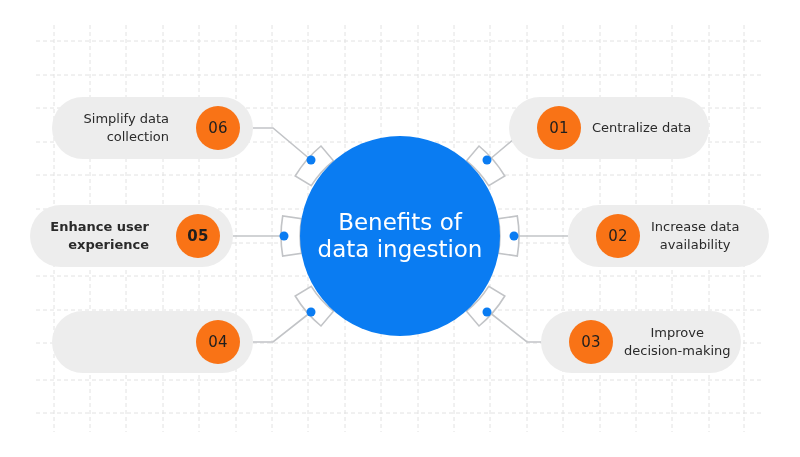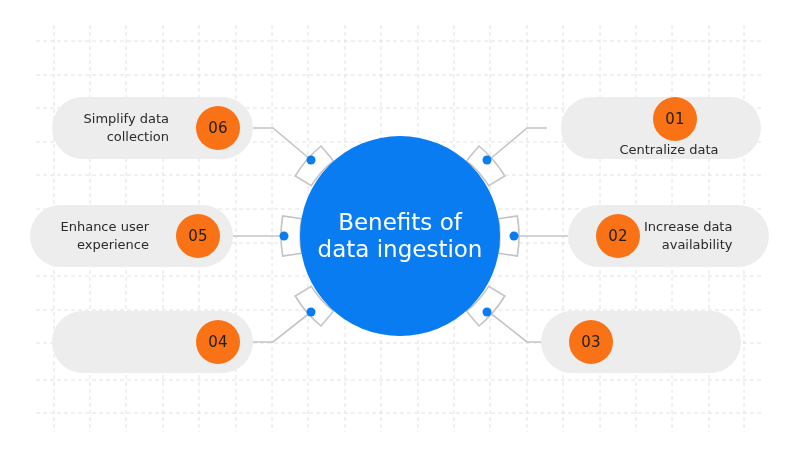--- a/index.html
+++ b/index.html
@@ -8,21 +8,21 @@
   #stage { position: absolute; left: 0; top: 0; width: 800px; height: 457px; }
   .pill { position: absolute; height: 62px; border-radius: 31px; background: #ededed;
           display: flex; align-items: center; box-sizing: border-box; }
   .pill.left { flex-direction: row; justify-content: flex-end; padding-right: 13px; }
   .pill.right { flex-direction: row; justify-content: flex-start; padding-left: 12px; }
   .num { width: 44px; height: 44px; border-radius: 50%; background: #f97316;
          display: flex; align-items: center; justify-content: center;
          font-size: 15px; color: #1e1e1e; flex: 0 0 auto; letter-spacing: 0.3px; margin-left: 16px; }
   .label { font-size: 13px; line-height: 18px; color: #2a2a2a; white-space: pre-line; }
   .pill.left .label { text-align: right; margin-right: 11px; }
-  .pill.right .label { text-align: right; margin-left: 4px; }
+  .pill.right .label { text-align: center; margin-left: 11px; }
   .center-title { position: absolute; left: 300px; top: 136px; width: 200px; height: 200px;
                   display: flex; align-items: center; justify-content: center; text-align: center;
                   color: #ffffff; font-size: 23px; line-height: 27px; white-space: pre-line; }
 </style>
 </head>
 <body>
 
 <svg id="stage" width="800" height="457" viewBox="0 0 800 457" xmlns="http://www.w3.org/2000/svg">
   <g stroke="#e2e2e2" stroke-width="1" stroke-dasharray="4 3" fill="none">
 
@@ -93,33 +93,35 @@
 </svg>
 
 <div class="center-title">Benefits of
 data ingestion</div>
 
 <div class="pill left" style="left:52px; top:97px; width:201px;">
   <span class="label">Simplify data
 collection</span>
   <span class="num">06</span>
 </div>
-<div class="pill left" style="left:30px; top:205px; width:203px;">
+<div class="pill left" style="left:30px; top:205px; width:203px;font-weight:bold;">
   <span class="label">Enhance user
 experience</span>
   <span class="num">05</span>
 </div>
 <div class="pill left" style="left:52px; top:311px; width:201px;">
   <span class="num">04</span>
 </div>
 
-<div class="pill right" style="left:561px; top:97px; width:200px;flex-direction:column;">
+<div class="pill right" style="left:509px; top:97px; width:200px;">
   <span class="num">01</span>
   <span class="label">Centralize data</span>
 </div>
 <div class="pill right" style="left:568px; top:205px; width:201px;">
   <span class="num">02</span>
   <span class="label">Increase data
 availability</span>
 </div>
 <div class="pill right" style="left:541px; top:311px; width:200px;">
   <span class="num">03</span>
+  <span class="label">Improve
+decision-making</span>
 </div>
 
 </body></html>

